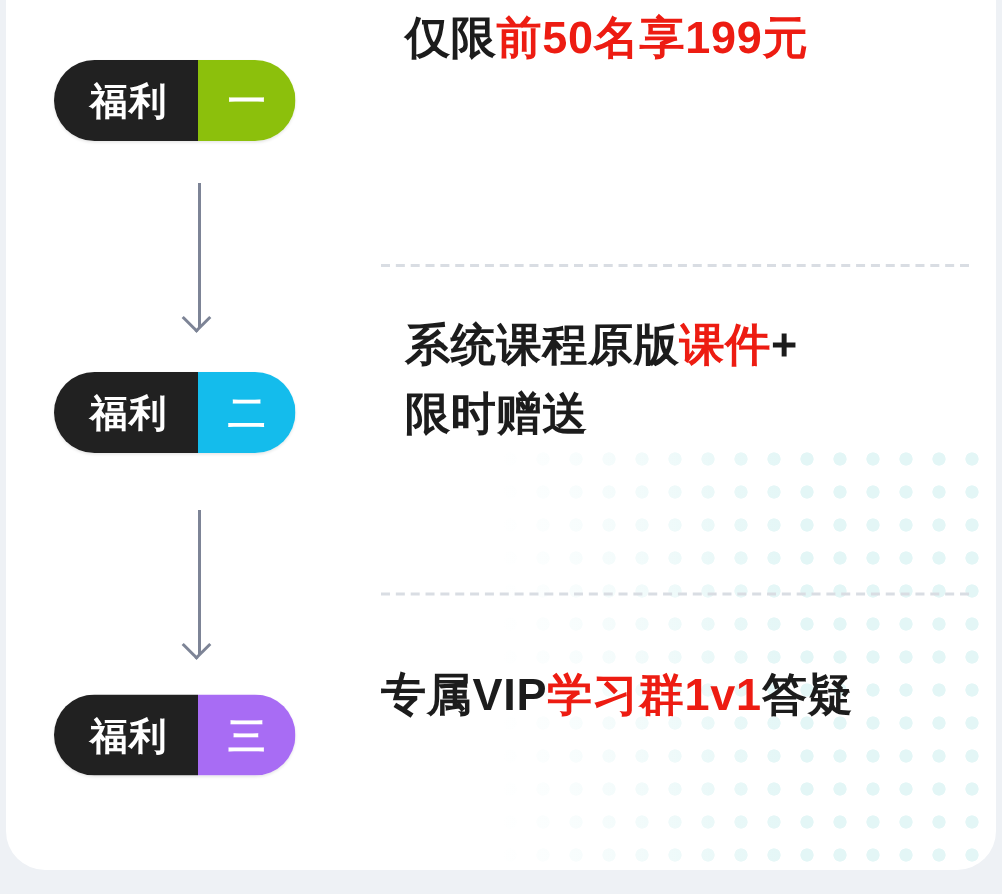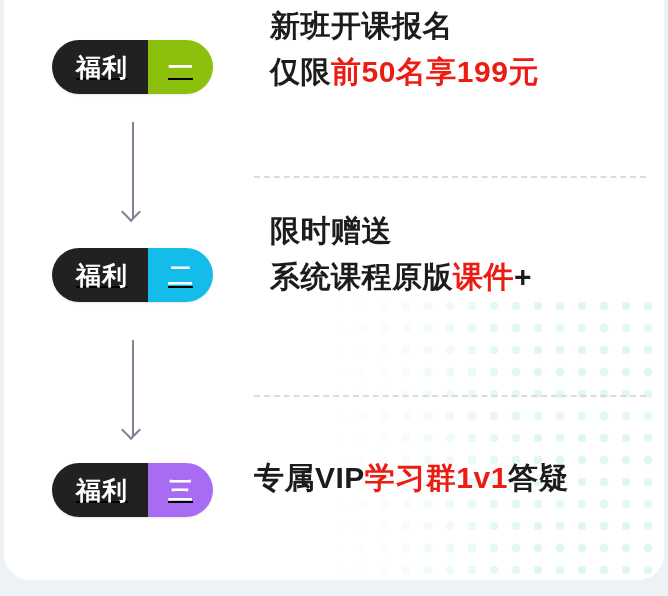--- a/index.html
+++ b/index.html
@@ -45,23 +45,22 @@
     position: absolute;
     inset: 0;
   }
   .row {
     position: absolute;
     left: 0;
     width: 100%;
   }
   .badge-col {
     position: absolute;
-    left: 48px;
+    left: 32px;
     width: 162px;
-    text-decoration: underline;
   }
   .pill {
     display: flex;
     width: 161px;
     height: 54px;
     border-radius: 27px;
     overflow: hidden;
     box-shadow: 0 1px 2px rgba(0,0,0,0.10);
   }
   .pill-left {
@@ -143,59 +142,56 @@
 
     <div class="row" style="top:0;">
       <div class="badge-col" style="top:40px;">
         <div class="pill">
           <div class="pill-left">福利</div>
           <div class="pill-right" style="background:#8cc00c;">一</div>
         </div>
       </div>
       <div class="text-col" style="top:3px;">
         <div class="tline">
-          <span class="blk">新班开课报名</span>
-        </div>
-        <div class="tline">
           <span class="blk">仅限</span><span class="red">前50名享199元</span>
         </div>
       </div>
     </div>
 
     <div class="arrow" style="top:122px; height:96px;"></div>
     <div class="divider" style="top:176px;"></div>
 
     <div class="row" style="top:0;">
       <div class="badge-col" style="top:248px;">
         <div class="pill">
           <div class="pill-left">福利</div>
           <div class="pill-right" style="background:#14bcec;">二</div>
         </div>
       </div>
       <div class="text-col" style="top:208px;">
         <div class="tline">
-          <span class="blk">限时赠送</span>
+          <span class="blk">系统课程原版</span><span class="red">课件</span><span class="blk">+</span>
         </div>
         <div class="tline">
-          <span class="blk">系统课程原版</span><span class="red">课件</span><span class="blk">+</span>
+          <span class="blk">限时赠送</span>
         </div>
       </div>
     </div>
 
     <div class="arrow" style="top:340px; height:96px;"></div>
     <div class="divider" style="top:395px;"></div>
 
     <div class="row" style="top:0;">
       <div class="badge-col" style="top:463px;">
         <div class="pill">
           <div class="pill-left">福利</div>
           <div class="pill-right" style="background:#a86cf4;">三</div>
         </div>
       </div>
-      <div class="text-col" style="top:455px; left:250px;">
+      <div class="text-col" style="top:441px; left:250px;">
         <div class="tline">
           <span class="blk">专属VIP</span><span class="red">学习群1v1</span><span class="blk">答疑</span>
         </div>
       </div>
     </div>
 
   </div>
 </div>
 
 </body></html>

